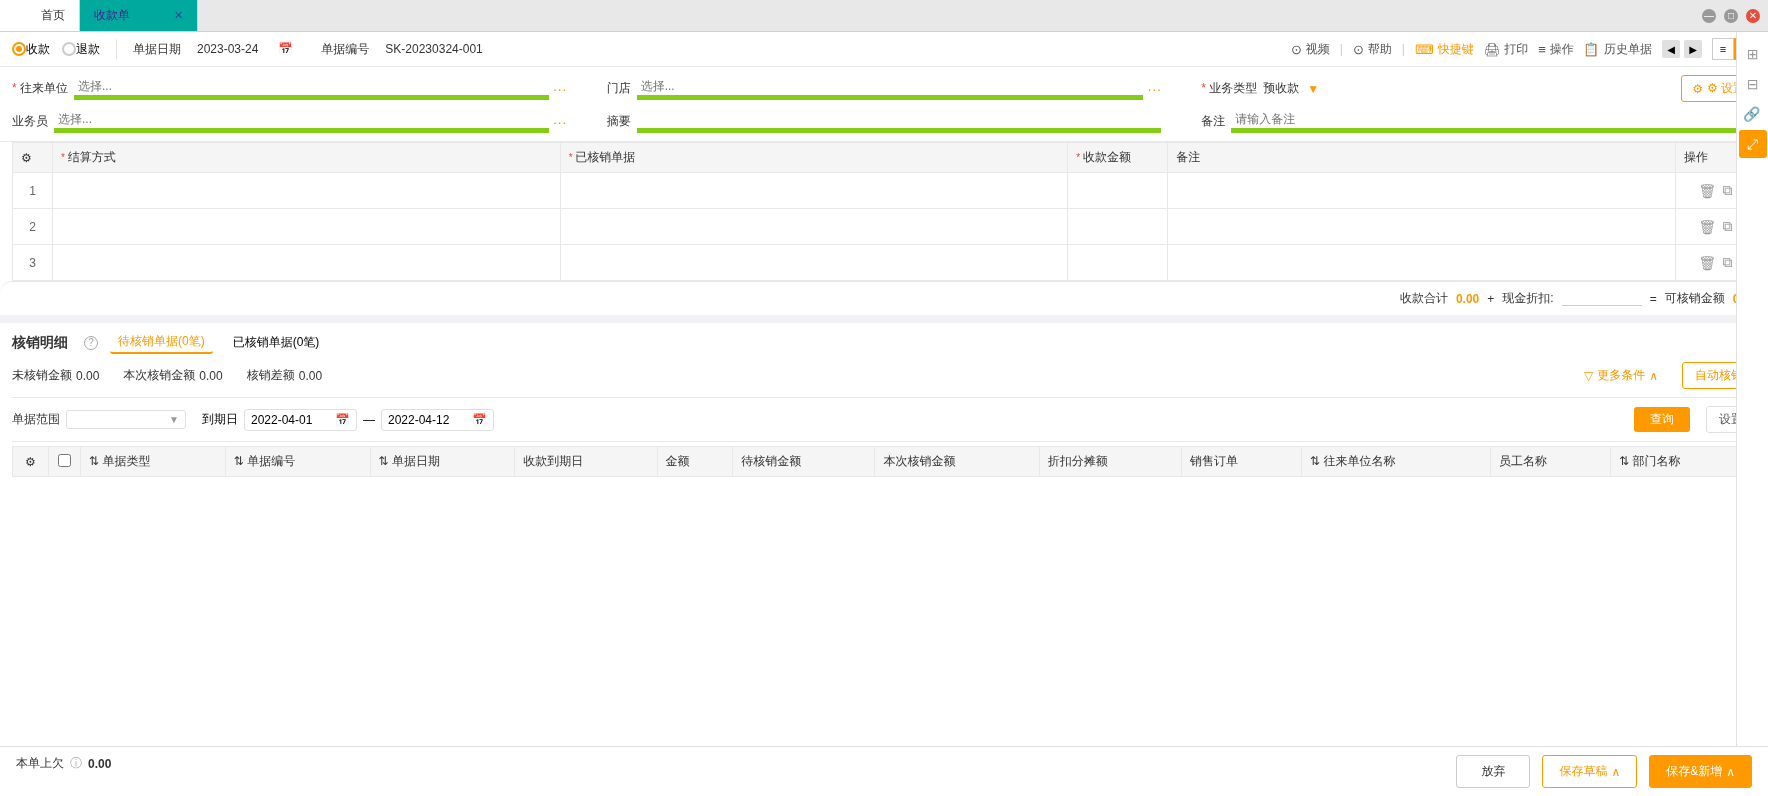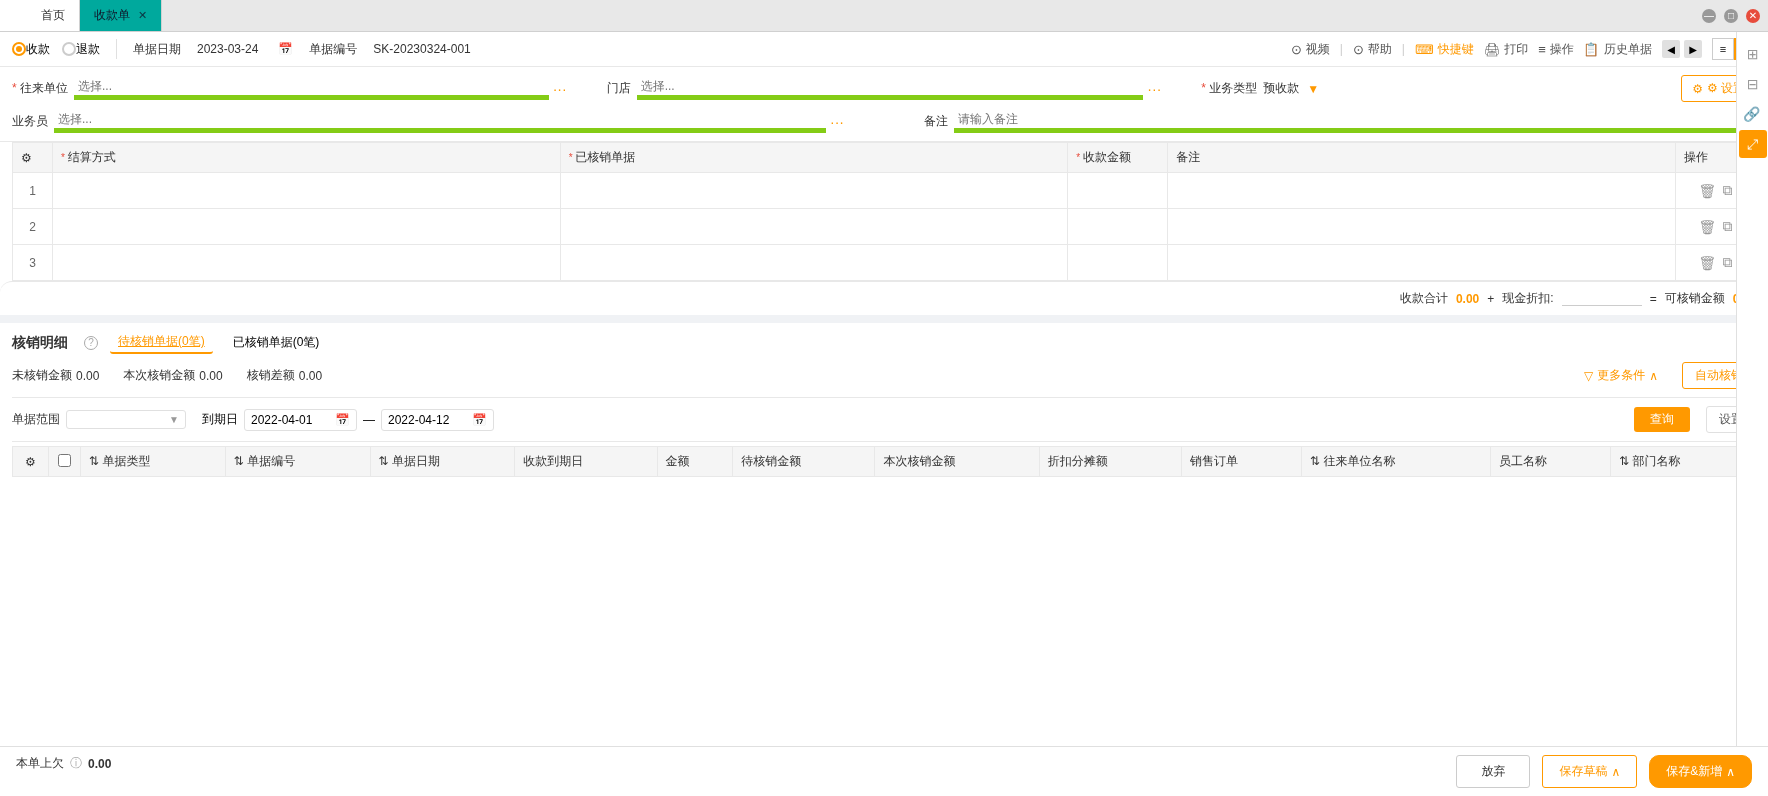--- a/index.html
+++ b/index.html
@@ -17,21 +17,22 @@
       padding: 0 14px;
       height: 100%;
       cursor: pointer;
       font-size: 13px;
       color: #333;
       border-right: 1px solid #d0d0d0;
     }
     .tab-item.home { background: #fff; color: #333; padding-left: 41px; }
     .tab-item.active {
       background: #00a99d;
-      color: #0f172a;
+      color: #4c1d95;
+      gap: 36px;
     }
     .tab-item .close-icon { margin-left: 8px; font-size: 11px; opacity: 0.8; }
     .tab-spacer { flex: 1; }
     .window-controls { display: flex; align-items: center; padding: 0 8px; gap: 8px; }
     .win-btn { width: 14px; height: 14px; border-radius: 50%; cursor: pointer; display: flex; align-items: center; justify-content: center; color: #fff; font-size: 10px; }
     .win-min { background: #999; }
     .win-restore { background: #999; }
     .win-close { background: #e74c3c; }
 
     
@@ -214,21 +215,21 @@
       display: inline-flex; align-items: center; justify-content: center;
       font-size: 10px; cursor: pointer; margin-left: 4px;
     }
     .hexiao-tab {
       display: inline-flex; align-items: center;
       padding: 2px 8px;
       border-radius: 3px;
       cursor: pointer;
       font-size: 12px;
     }
-    .hexiao-tab.active { color: #f90; border-bottom: 2px solid #f90; text-decoration: underline; }
+    .hexiao-tab.active { color: #f90; border-bottom: 2px solid #f90; }
 
     
     .summary-row {
       display: flex; align-items: center; gap: 24px;
       margin-bottom: 8px;
       color: #333;
     }
     .summary-item { display: flex; align-items: center; gap: 4px; }
     .summary-value { color: #333; }
     .filter-btn {
@@ -352,21 +353,21 @@
       cursor: pointer;
       color: #f90;
       font-size: 13px;
       gap: 4px;
     }
     .btn-save-new {
       display: flex; align-items: center;
       padding: 7px 16px;
       background: #f90;
       border: 1px solid #f90;
-      border-radius: 10px;
+      border-radius: 3px;
       cursor: pointer;
       color: #fff;
       font-size: 13px;
       gap: 4px;
     }
 
     
     .right-sidebar {
       position: fixed;
       right: 0;
@@ -419,21 +420,21 @@
       </div>
       <div class="radio-item">
         <div class="radio-dot"></div>
         <span>退款</span>
       </div>
     </div>
     <div class="toolbar-divider"></div>
     <span class="field-label">单据日期</span>
     <span class="field-value">2023-03-24</span>
     <span class="date-icon">📅</span>
-    <span class="field-label" style="font-family:Liberation Serif, serif;">单据编号</span>
+    <span class="field-label" style="margin-left:12px;font-family:Liberation Serif, serif;">单据编号</span>
     <span class="field-value">SK-20230324-001</span>
 
     <div class="toolbar-right">
       <div class="toolbar-btn">
         <span class="btn-icon">⊙</span>
         <span>视频</span>
       </div>
       <span style="color:#ccc;">|</span>
       <div class="toolbar-btn">
         <span class="btn-icon">⊙</span>
@@ -492,20 +493,24 @@
         </div>
       </div>
     </div>
     <div class="form-row">
       <div class="form-field" style="flex:2;">
         <span class="form-field-label">业务员</span>
         <input class="form-input" type="text" placeholder="选择..." style="">
         <span class="more-btn">···</span>
       </div>
       <div style="width:40px;"></div>
+      <div class="form-field" style="flex:2;">
+        <span class="form-field-label">摘要</span>
+        <input class="form-input" type="text" style="">
+      </div>
       <div style="width:40px;"></div>
       <div class="form-field" style="flex:2;">
         <span class="form-field-label">备注</span>
         <input class="form-input" type="text" placeholder="请输入备注" style="">
       </div>
     </div>
   </div>
 
   <div class="table-section">
     <table class="data-table">

